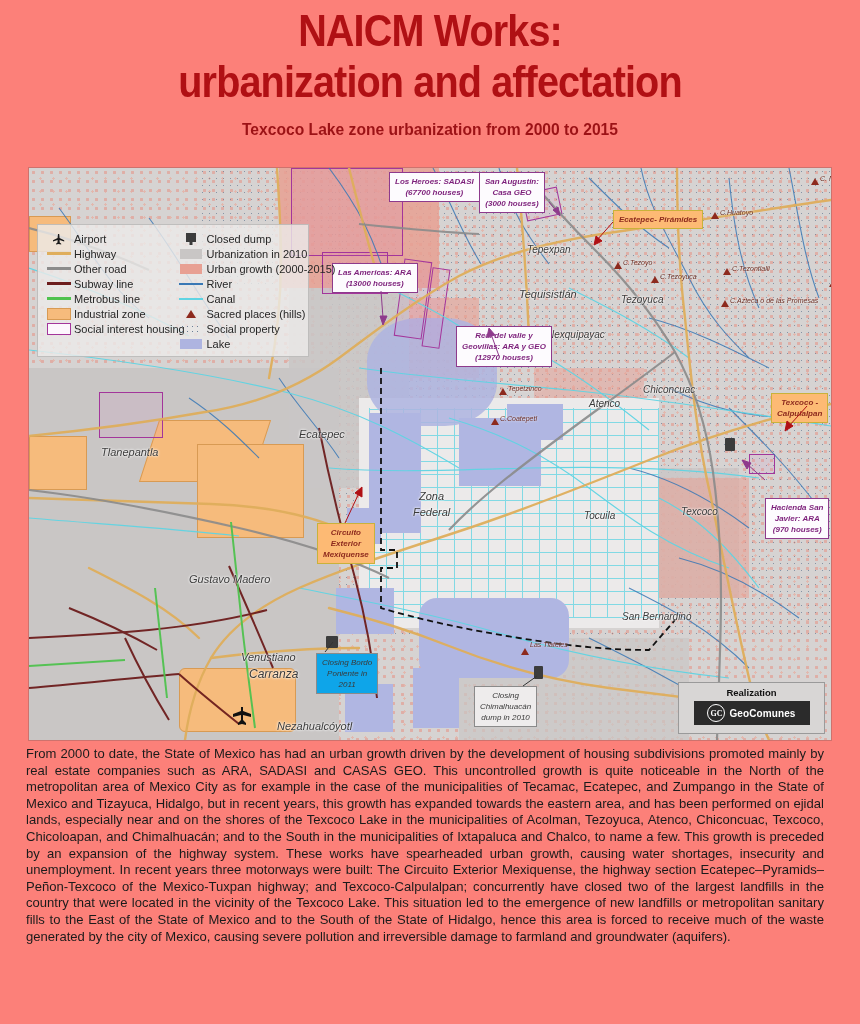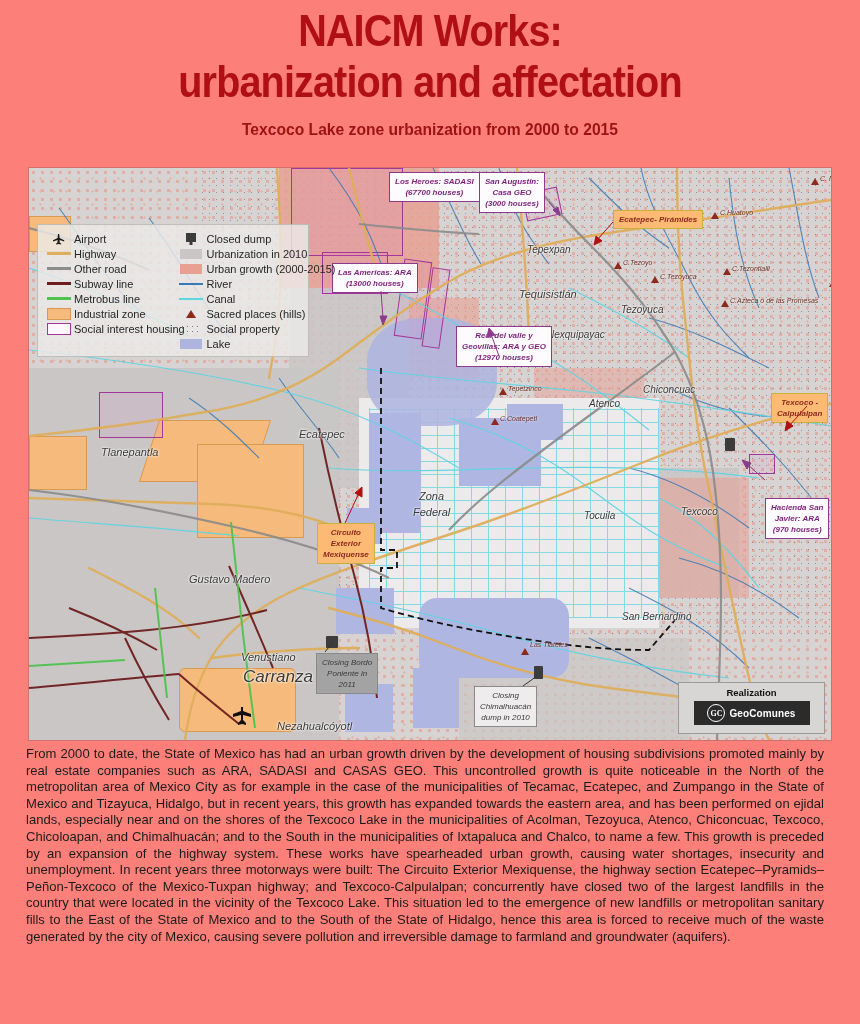--- a/index.html
+++ b/index.html
@@ -85,21 +85,21 @@
     background:#fdfbfe;border:1.2px solid #8e3a8c;color:#7c1f7a;font-size:8px;
   }
   .callout.yellow{
     background:#fdba74;border:1.2px solid #c9b23a;color:#8d2a1e;font-size:8px;
   }
   .callout.grey{
     background:#eeecec;border:1px solid #8a8a8a;color:#3a3a3a;font-size:8px;
     font-weight:normal;
   }
   .callout.white{
-    background:#a3a3a3;border:1px solid #8a8a8a;color:#3a3a3a;font-size:8px;
+    background:#0ea5e9;border:1px solid #8a8a8a;color:#3a3a3a;font-size:8px;
     font-weight:normal;
   }
 
   
   .legend{
     position:absolute;left:8px;top:56px;width:258px;
     background:rgba(236,234,233,.82);border:1px solid rgba(150,150,150,.5);
     padding:6px 6px 5px 6px;
   }
   .legend-col{display:inline-block;vertical-align:top;}
@@ -269,32 +269,32 @@
         <path d="M352,200 L352,382 L368,382 L368,400 L352,400 L352,440 C392,452 440,462 490,470 C540,478 580,482 620,482 L646,452"></path>
       </g>
 
       <g fill="#111">
         <path d="M204,546 l8,-3 l0,-4 l2,0 l0,4 l8,3 l0,3 l-8,-2 l0,5 l3,3 l0,2 l-4,-1 l-4,1 l0,-2 l3,-3 l0,-5 l-8,2 z"></path>
       </g>
     </svg>
 
     <div class="plabel" style="left:498px;top:76px;font-size:10px;">Tepexpan</div>
     <div class="plabel" style="left:490px;top:120px;font-size:11px;">Tequisistlán</div>
-    <div class="plabel" style="left:592px;top:136px;font-size:10px;">Tezoyuca</div>
+    <div class="plabel" style="left:592px;top:126px;font-size:10px;">Tezoyuca</div>
     <div class="plabel" style="left:518px;top:161px;font-size:10px;">Nexquipayac</div>
     <div class="plabel" style="left:560px;top:230px;font-size:10px;">Atenco</div>
     <div class="plabel" style="left:614px;top:216px;font-size:10px;">Chiconcuac</div>
     <div class="plabel" style="left:555px;top:342px;font-size:10px;">Tocuila</div>
     <div class="plabel" style="left:652px;top:338px;font-size:10px;">Texcoco</div>
     <div class="plabel" style="left:593px;top:443px;font-size:10px;">San Bernardino</div>
     <div class="plabel" style="left:270px;top:260px;font-size:11px;">Ecatepec</div>
     <div class="plabel" style="left:72px;top:278px;font-size:11px;">Tlanepantla</div>
     <div class="plabel" style="left:160px;top:405px;font-size:11px;">Gustavo Madero</div>
     <div class="plabel" style="left:212px;top:483px;font-size:11px;">Venustiano</div>
-    <div class="plabel" style="left:214px;top:499px;font-size:17px;">Carranza</div>
+    <div class="plabel" style="left:220px;top:499px;font-size:12px;">Carranza</div>
     <div class="plabel" style="left:248px;top:552px;font-size:11px;">Nezahualcóyotl</div>
     <div class="plabel" style="left:390px;top:322px;font-size:11px;">Zona</div>
     <div class="plabel" style="left:384px;top:338px;font-size:11px;">Federal</div>
 
     <div class="hill" style="left:682px;top:44px;"></div>
     <div class="hillname" style="left:691px;top:41px;">C.Huatoyo</div>
     <div class="hill" style="left:782px;top:10px;"></div>
     <div class="hillname" style="left:791px;top:7px;">C. Noc</div>
     <div class="hill" style="left:585px;top:94px;"></div>
     <div class="hillname" style="left:594px;top:91px;">C.Tezoyo</div>

